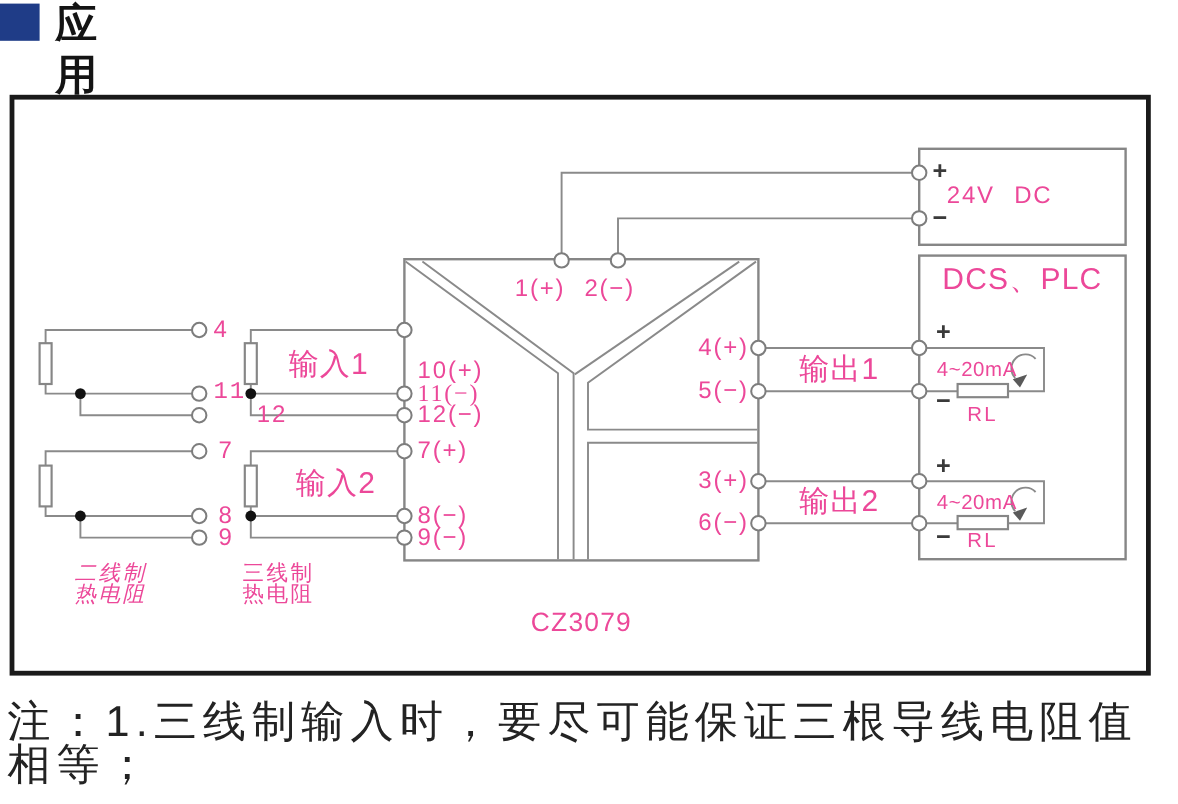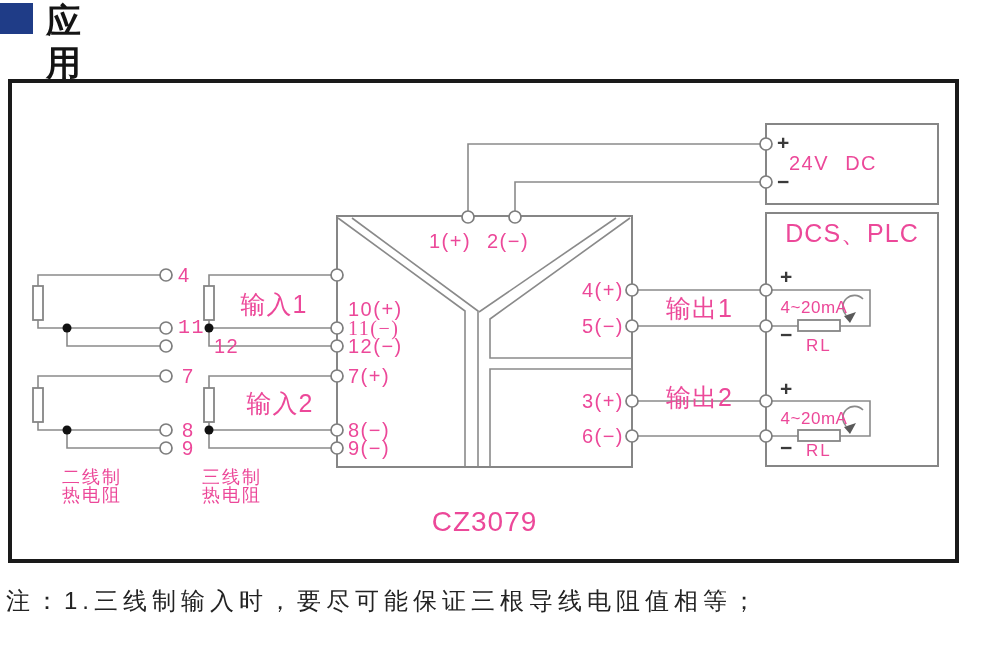--- a/index.html
+++ b/index.html
@@ -11,23 +11,23 @@
   .t19{font-size:25px;line-height:22px;letter-spacing:1px;}
   .t17{font-size:17px;line-height:20px;letter-spacing:0.5px;}
   .sign{font-size:21px;line-height:22px;font-weight:bold;color:#3a3a3a;}
   .term-l{left:348px;}
   .term-r{left:556px;width:68px;text-align:right;}
   .ctr{text-align:center;}
   #title-block{position:absolute;left:0;top:0;height:46px;}
   #title-square{position:absolute;left:0;top:3px;width:33px;height:31px;background:#1f3c87;}
   #section-title{position:absolute;left:46px;top:0px;font-size:35px;line-height:42px;
                  font-weight:bold;letter-spacing:7px;color:#141414;}
-  #module-name{left:337px;top:506px;width:295px;font-size:28px;letter-spacing:1px;text-align:center;}
+  #module-name{left:337px;top:506px;width:295px;font-size:22px;letter-spacing:1px;text-align:center;}
   .sensor-caption{font-size:18px;line-height:18px;letter-spacing:2px;}
-  #notes{position:absolute;left:6px;top:583px;font-size:24px;line-height:36px;
+  #notes{position:absolute;left:6px;top:583px;font-size:36px;line-height:36px;
          letter-spacing:5px;color:#232323;}
   #note-line2{margin-left:52px;}
 </style>
 </head>
 <body>
 
 <div id="stage">
 
   <div id="title-block">
     <div id="title-square"></div>
@@ -168,21 +168,21 @@
   <div class="lbl t17 ctr" style="left:768px;top:298px;width:92px;">4~20mA</div>
   <div class="lbl sign" style="left:780px;top:324px;">−</div>
   <div class="lbl t17" style="left:806px;top:336px;letter-spacing:2px;">RL</div>
 
   <div class="lbl sign" style="left:780px;top:378px;">+</div>
   <div class="lbl t17 ctr" style="left:768px;top:409px;width:92px;">4~20mA</div>
   <div class="lbl sign" style="left:780px;top:437px;">−</div>
   <div class="lbl t17" style="left:806px;top:441px;letter-spacing:2px;">RL</div>
 
   <div class="lbl t19 ctr" style="left:666px;top:297px;width:66px;">输出1</div>
-  <div class="lbl t19 ctr" style="left:666px;top:386px;width:66px;">输出2</div>
+  <div class="lbl t19 ctr" style="left:666px;top:407px;width:66px;">输出2</div>
 
   <div class="lbl t20" style="left:429px;top:230px;">1(+)</div>
   <div class="lbl t20" style="left:487px;top:230px;">2(−)</div>
 
   <div class="lbl t20 term-l" style="top:281px;margin-top:17px;">10(+)</div>
   <div class="lbl t20 term-l" style="top:317px;font-family:Liberation Serif, serif;">11(−)</div>
   <div class="lbl t20 term-l" style="top:335px;">12(−)</div>
   <div class="lbl t20 term-l" style="top:365px;">7(+)</div>
   <div class="lbl t20 term-l" style="top:419px;">8(−)</div>
   <div class="lbl t20 term-l" style="top:437px;">9(−)</div>
@@ -197,21 +197,21 @@
   <div class="lbl t20" style="left:178px;top:264px;">4</div>
   <div class="lbl t20" style="left:178px;top:317px;font-family:Liberation Mono, monospace;">11</div>
   <div class="lbl t20" style="left:178px;top:335px;margin-left:36px;">12</div>
   <div class="lbl t20" style="left:182px;top:365px;">7</div>
   <div class="lbl t20" style="left:182px;top:419px;">8</div>
   <div class="lbl t20" style="left:182px;top:437px;">9</div>
 
   <div class="lbl t19 ctr" style="left:238px;top:293px;width:72px;">输入1</div>
   <div class="lbl t19 ctr" style="left:244px;top:392px;width:72px;">输入2</div>
 
-  <div class="lbl sensor-caption" style="left:62px;top:468px;">
+  <div class="lbl sensor-caption" style="left:62px;top:468px;font-style:italic;">
     <div>二线制</div>
     <div>热电阻</div>
   </div>
   <div class="lbl sensor-caption" style="left:202px;top:468px;">
     <div>三线制</div>
     <div>热电阻</div>
   </div>
 
   <div id="notes">
     <div><span>注：</span><span>1.三线制输入时，要尽可能保证三根导线电阻值相等；</span></div>

